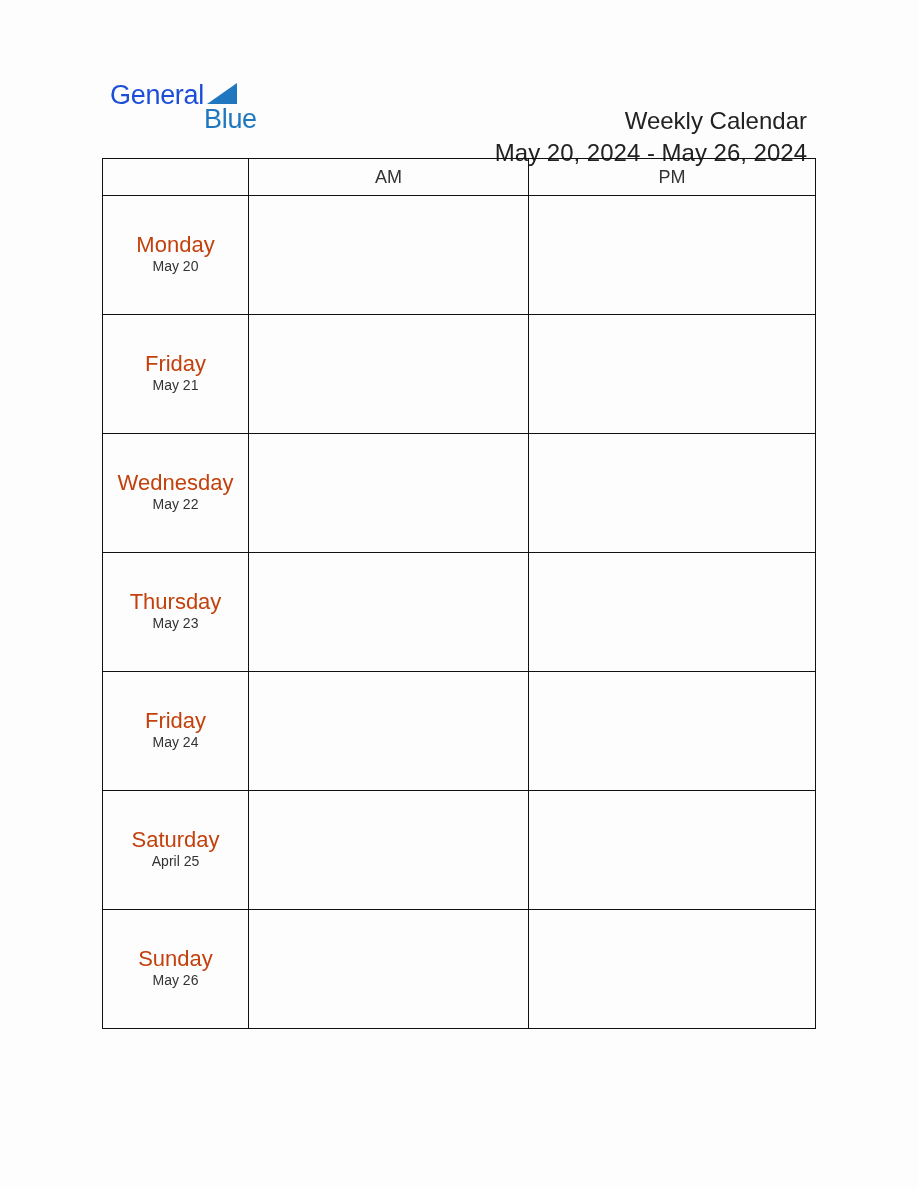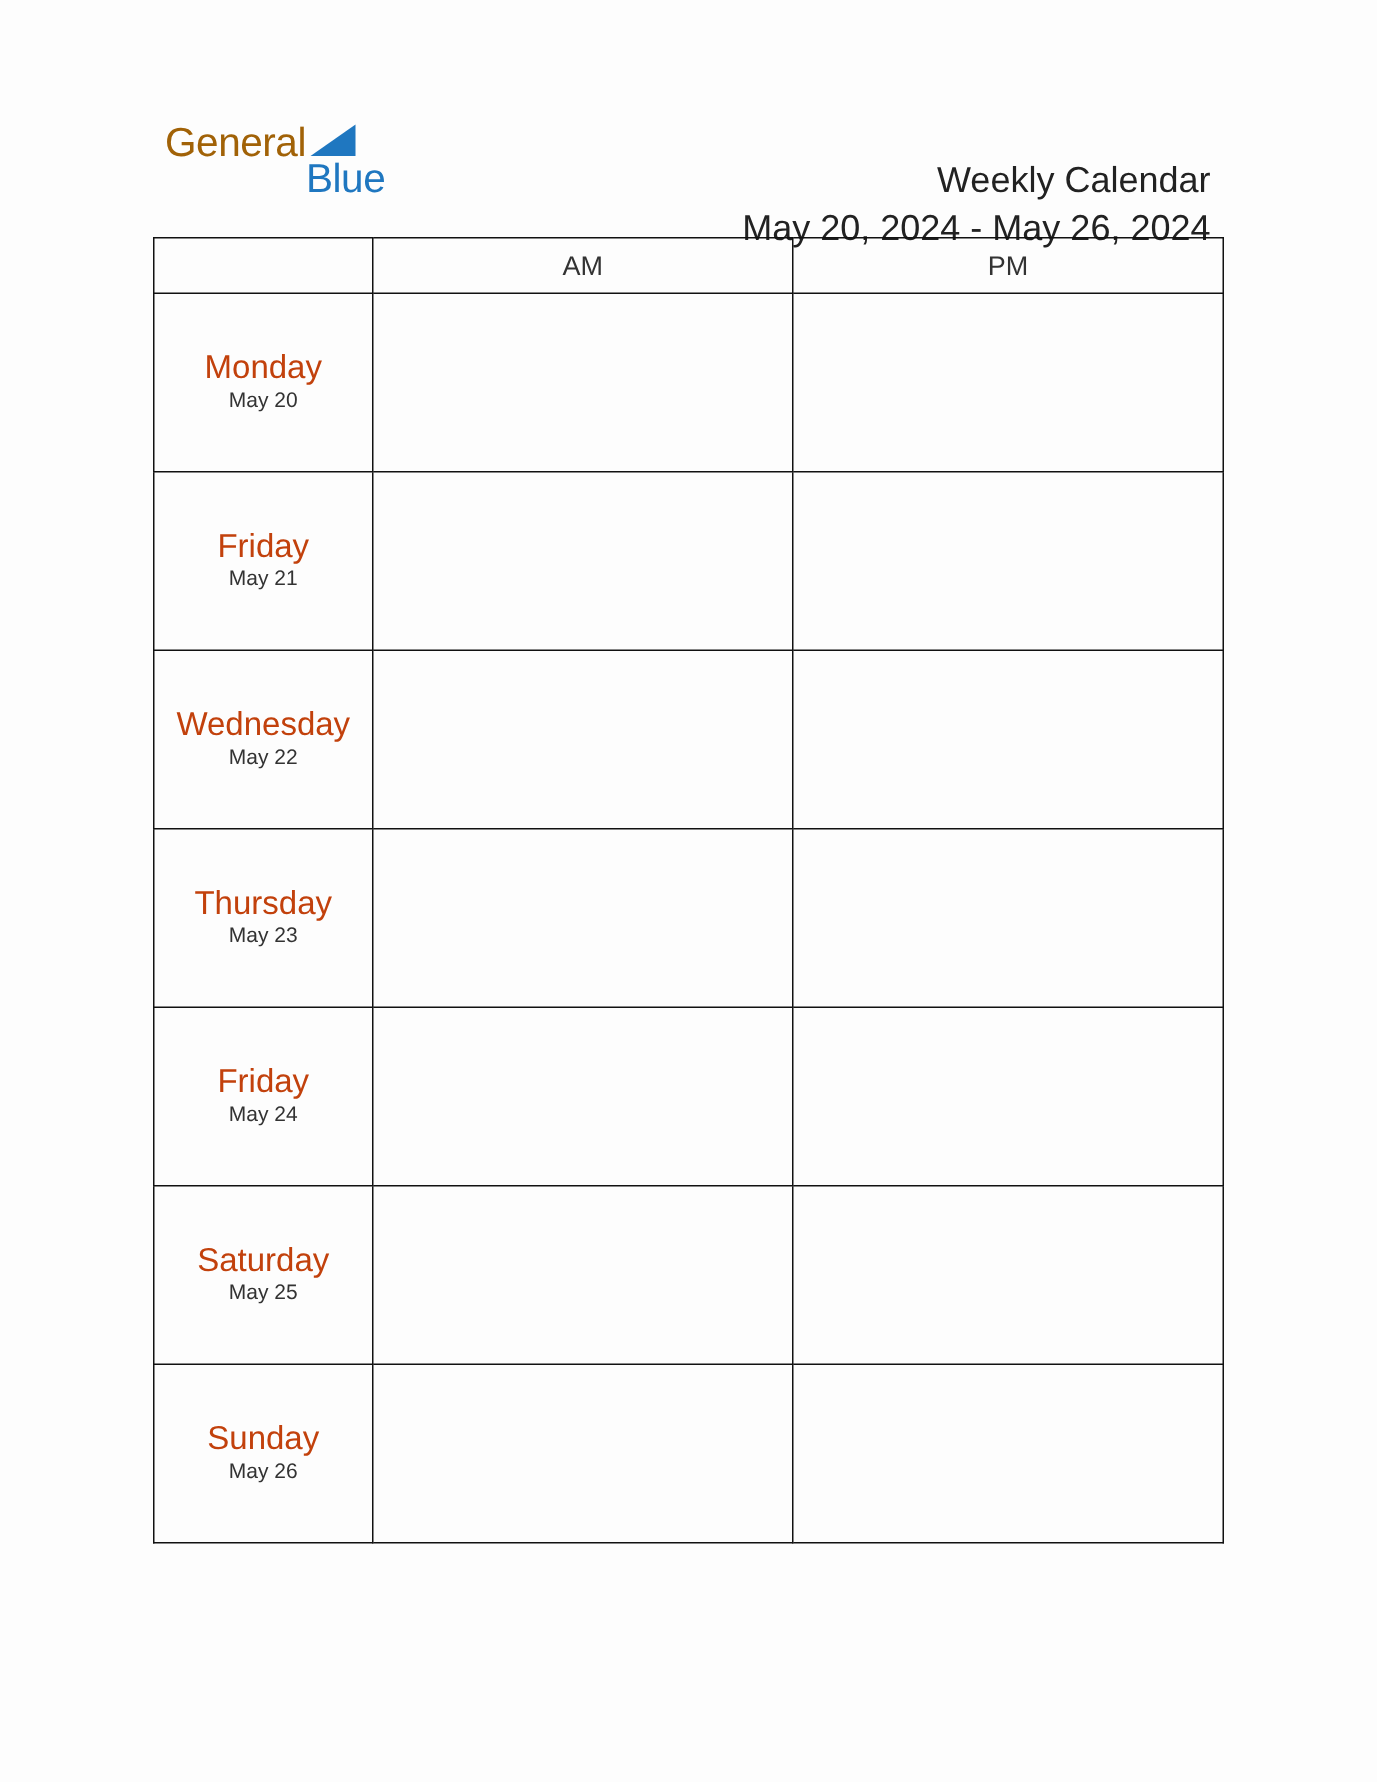--- a/index.html
+++ b/index.html
@@ -10,21 +10,21 @@
       font-family: "Liberation Sans", "DejaVu Sans", sans-serif;
       color: #222;
       overflow: hidden;
     }
     .logo {
       position: absolute; left: 110px; top: 80px;
       width: 140px; height: 52px;
     }
     .logo .general {
       position: absolute; left: 0; top: 0;
-      font-size: 27px; color: #a16207; letter-spacing: -0.3px;
+      font-size: 27px; color: #1d4ed8; letter-spacing: -0.3px;
     }
     .logo .blue {
       position: absolute; left: 74px; top: 24px;
       font-size: 27px; color: #1f77c0; letter-spacing: -0.3px; margin-left: 20px;
     }
     .logo .tri {
       position: absolute; left: 97px; top: 3px;
       width: 0; height: 0;
       border-left: 0 solid transparent;
       border-bottom: 21px solid #1f77c0;
@@ -117,21 +117,21 @@
     <td class="day-cell">
       <span class="day-name">Friday</span>
       <span class="day-date">May 24</span>
     </td>
     <td></td>
     <td></td>
   </tr>
   <tr>
     <td class="day-cell">
       <span class="day-name">Saturday</span>
-      <span class="day-date">May 25</span>
+      <span class="day-date">April 25</span>
     </td>
     <td></td>
     <td></td>
   </tr>
   <tr>
     <td class="day-cell">
       <span class="day-name">Sunday</span>
       <span class="day-date">May 26</span>
     </td>
     <td></td>

